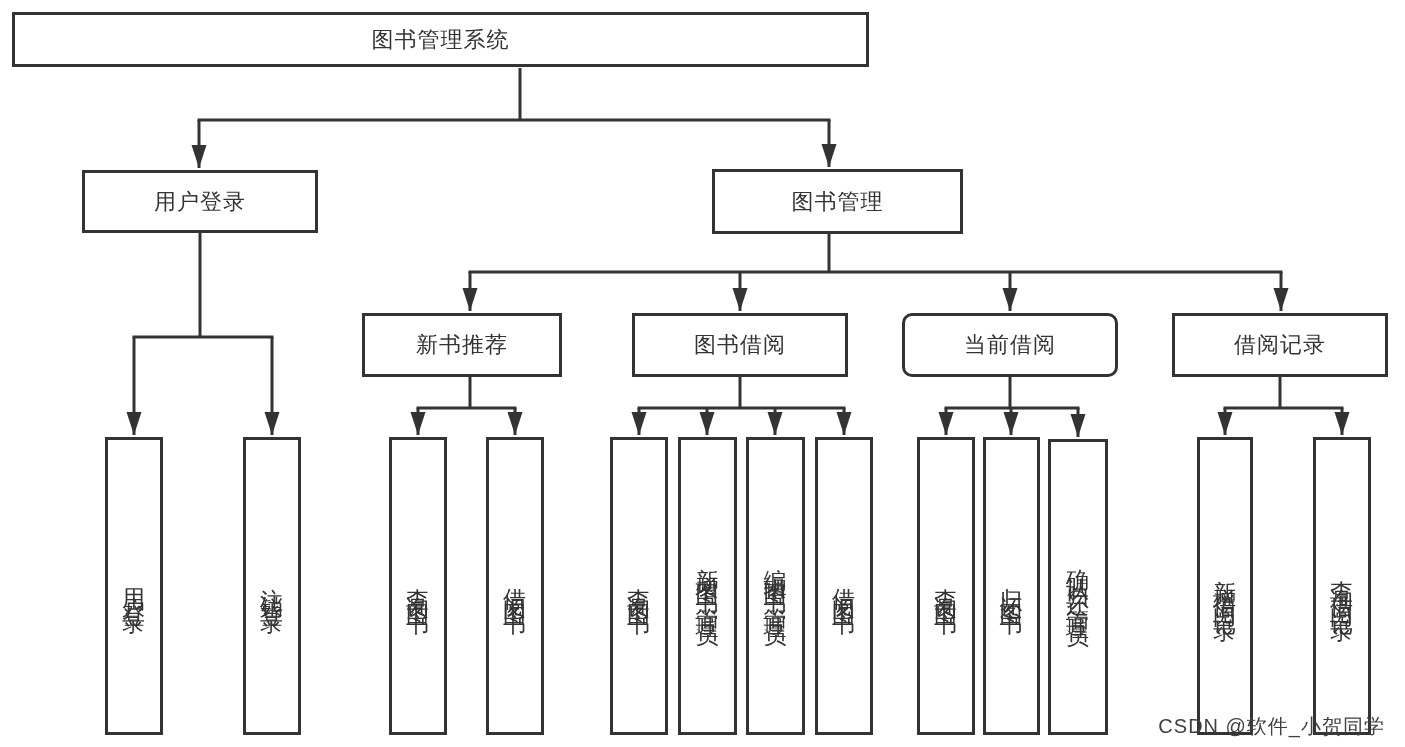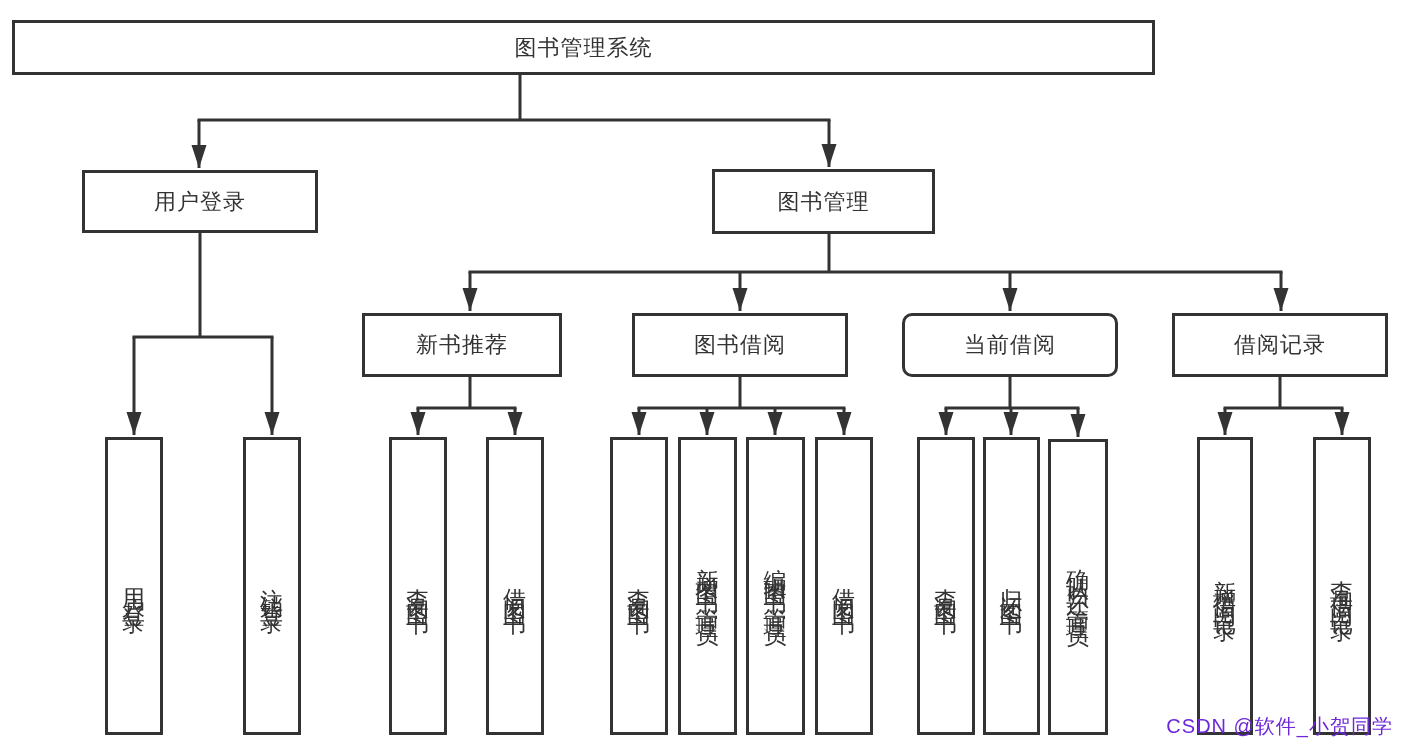--- a/index.html
+++ b/index.html
@@ -26,24 +26,24 @@
   .vbox span{
     writing-mode:vertical-rl;
     text-orientation:mixed;
     font-size:23px;
     letter-spacing:8px;
     line-height:1.05;
     white-space:nowrap;
   }
   .watermark{
     position:absolute;
-    right:12px;
+    right:20px;
     top:713px;
     font-size:20px;
-    color:#6d28d9;
+    color:#404040;
     letter-spacing:1px;
     z-index:3;
   }
 </style>
 </head>
 <body>
 
 <div class="canvas">
 
   <svg class="connectors" width="1405" height="747" viewBox="0 0 1405 747">
@@ -89,24 +89,24 @@
       <path d="M1011,408 V435" marker-end="url(#arw)"></path>
       <path d="M1078,408 V437" marker-end="url(#arw)"></path>
 
       <path d="M1280,377 V408"></path>
       <path d="M1223.5,408 H1343.5"></path>
       <path d="M1225,408 V435" marker-end="url(#arw)"></path>
       <path d="M1342,408 V435" marker-end="url(#arw)"></path>
     </g>
   </svg>
 
-  <div class="box hbox" style="left:12px;top:20px;width:1143px;height:55px;">图书管理系统</div>
+  <div class="box hbox" style="left:12px;top:12px;width:857px;height:55px;">图书管理系统</div>
 
   <div class="box hbox" style="left:82px;top:170px;width:236px;height:63px;">用户登录</div>
-  <div class="box hbox" style="left:712px;top:169px;width:223px;height:65px;">图书管理</div>
+  <div class="box hbox" style="left:712px;top:169px;width:251px;height:65px;">图书管理</div>
 
   <div class="box hbox" style="left:362px;top:313px;width:200px;height:64px;">新书推荐</div>
   <div class="box hbox" style="left:632px;top:313px;width:216px;height:64px;">图书借阅</div>
   <div class="box hbox" style="left:902px;top:313px;width:216px;height:64px;border-radius:10px;">当前借阅</div>
   <div class="box hbox" style="left:1172px;top:313px;width:216px;height:64px;">借阅记录</div>
 
   <div class="box vbox" style="left:105px;top:437px;width:58px;height:298px;">
     <span>用户登录</span>
   </div>
   <div class="box vbox" style="left:243px;top:437px;width:58px;height:298px;">

